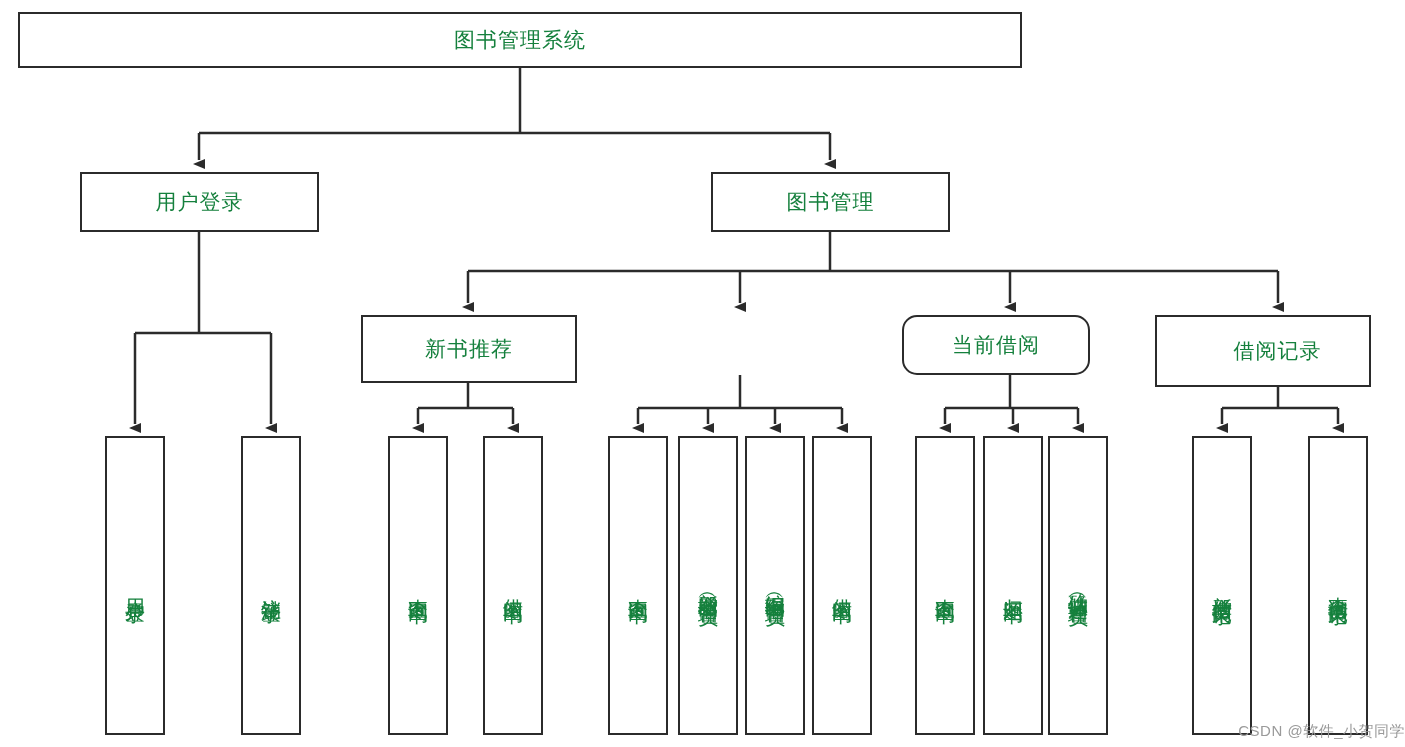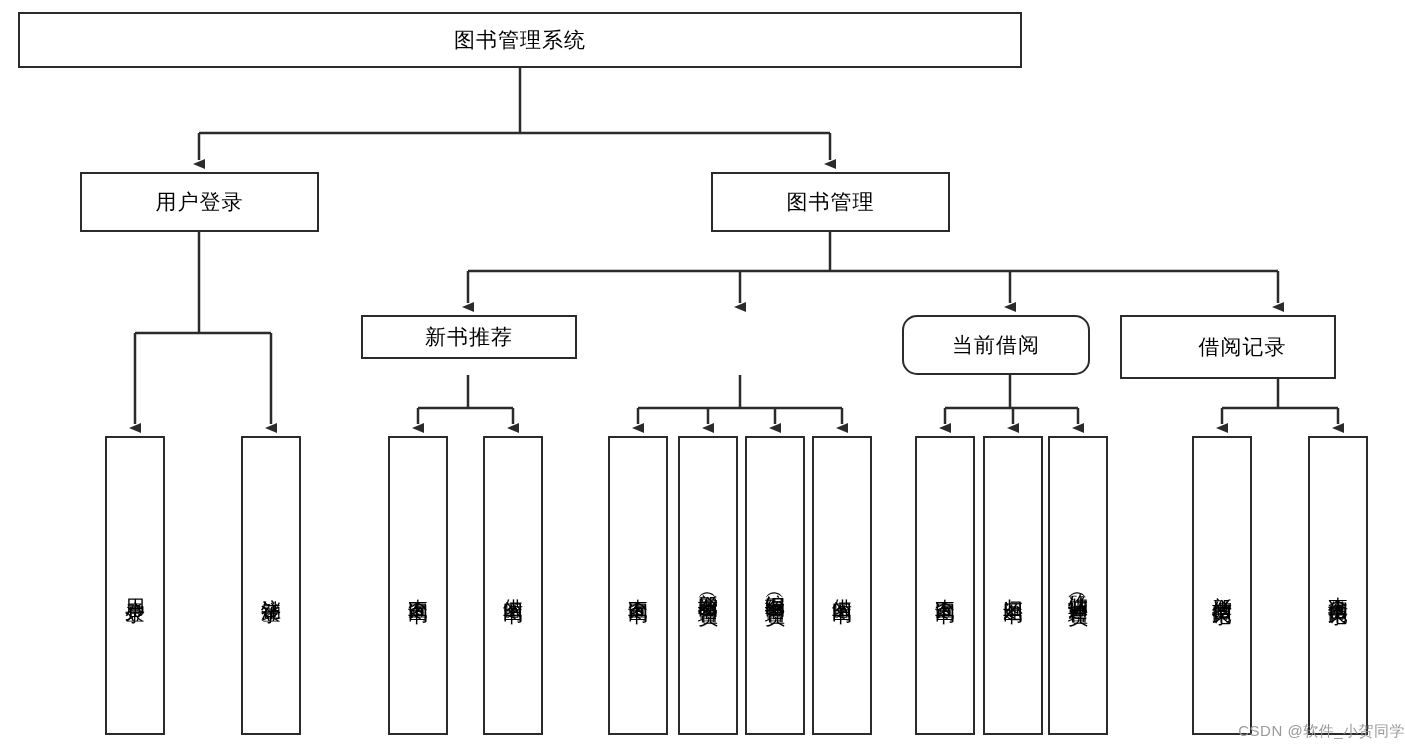--- a/index.html
+++ b/index.html
@@ -26,21 +26,21 @@
     pointer-events: none;
   }
   .node {
     position: absolute;
     box-sizing: border-box;
     border: 2px solid #2b2b2b;
     background: #ffffff;
     display: flex;
     align-items: center;
     justify-content: center;
-    color: #000000;
+    color: #15803d;
   }
   .node.horiz {
     font-size: 21px;
     letter-spacing: 1px;
   }
   .node.vert {
     writing-mode: vertical-rl;
     text-orientation: upright;
     font-size: 20px;
     letter-spacing: 2px;
@@ -126,27 +126,27 @@
     <span class="lbl">图书管理系统</span>
   </div>
 
   <div class="node horiz" style="left:80px; top:172px; width:239px; height:60px;">
     <span class="lbl">用户登录</span>
   </div>
   <div class="node horiz" style="left:711px; top:172px; width:239px; height:60px;">
     <span class="lbl">图书管理</span>
   </div>
 
-  <div class="node horiz" style="left:361px; top:315px; width:216px; height:44px;">
+  <div class="node horiz" style="left:361px; top:315px; width:216px; height:68px;">
     <span class="lbl">新书推荐</span>
   </div>
   <div class="node horiz" style="left:902px; top:315px; width:188px; height:60px;border-radius:15px;">
     <span class="lbl">当前借阅</span>
   </div>
-  <div class="node horiz" style="left:1120px; top:315px; width:216px; height:64px;padding-left:29px;">
+  <div class="node horiz" style="left:1155px; top:315px; width:216px; height:72px;padding-left:29px;">
     <span class="lbl">借阅记录</span>
   </div>
 
   <div class="node vert" style="left:105px; top:436px; width:60px; height:299px;">
     <span class="lbl">用户登录</span>
   </div>
   <div class="node vert" style="left:241px; top:436px; width:60px; height:299px;">
     <span class="lbl">注销登录</span>
   </div>
 

